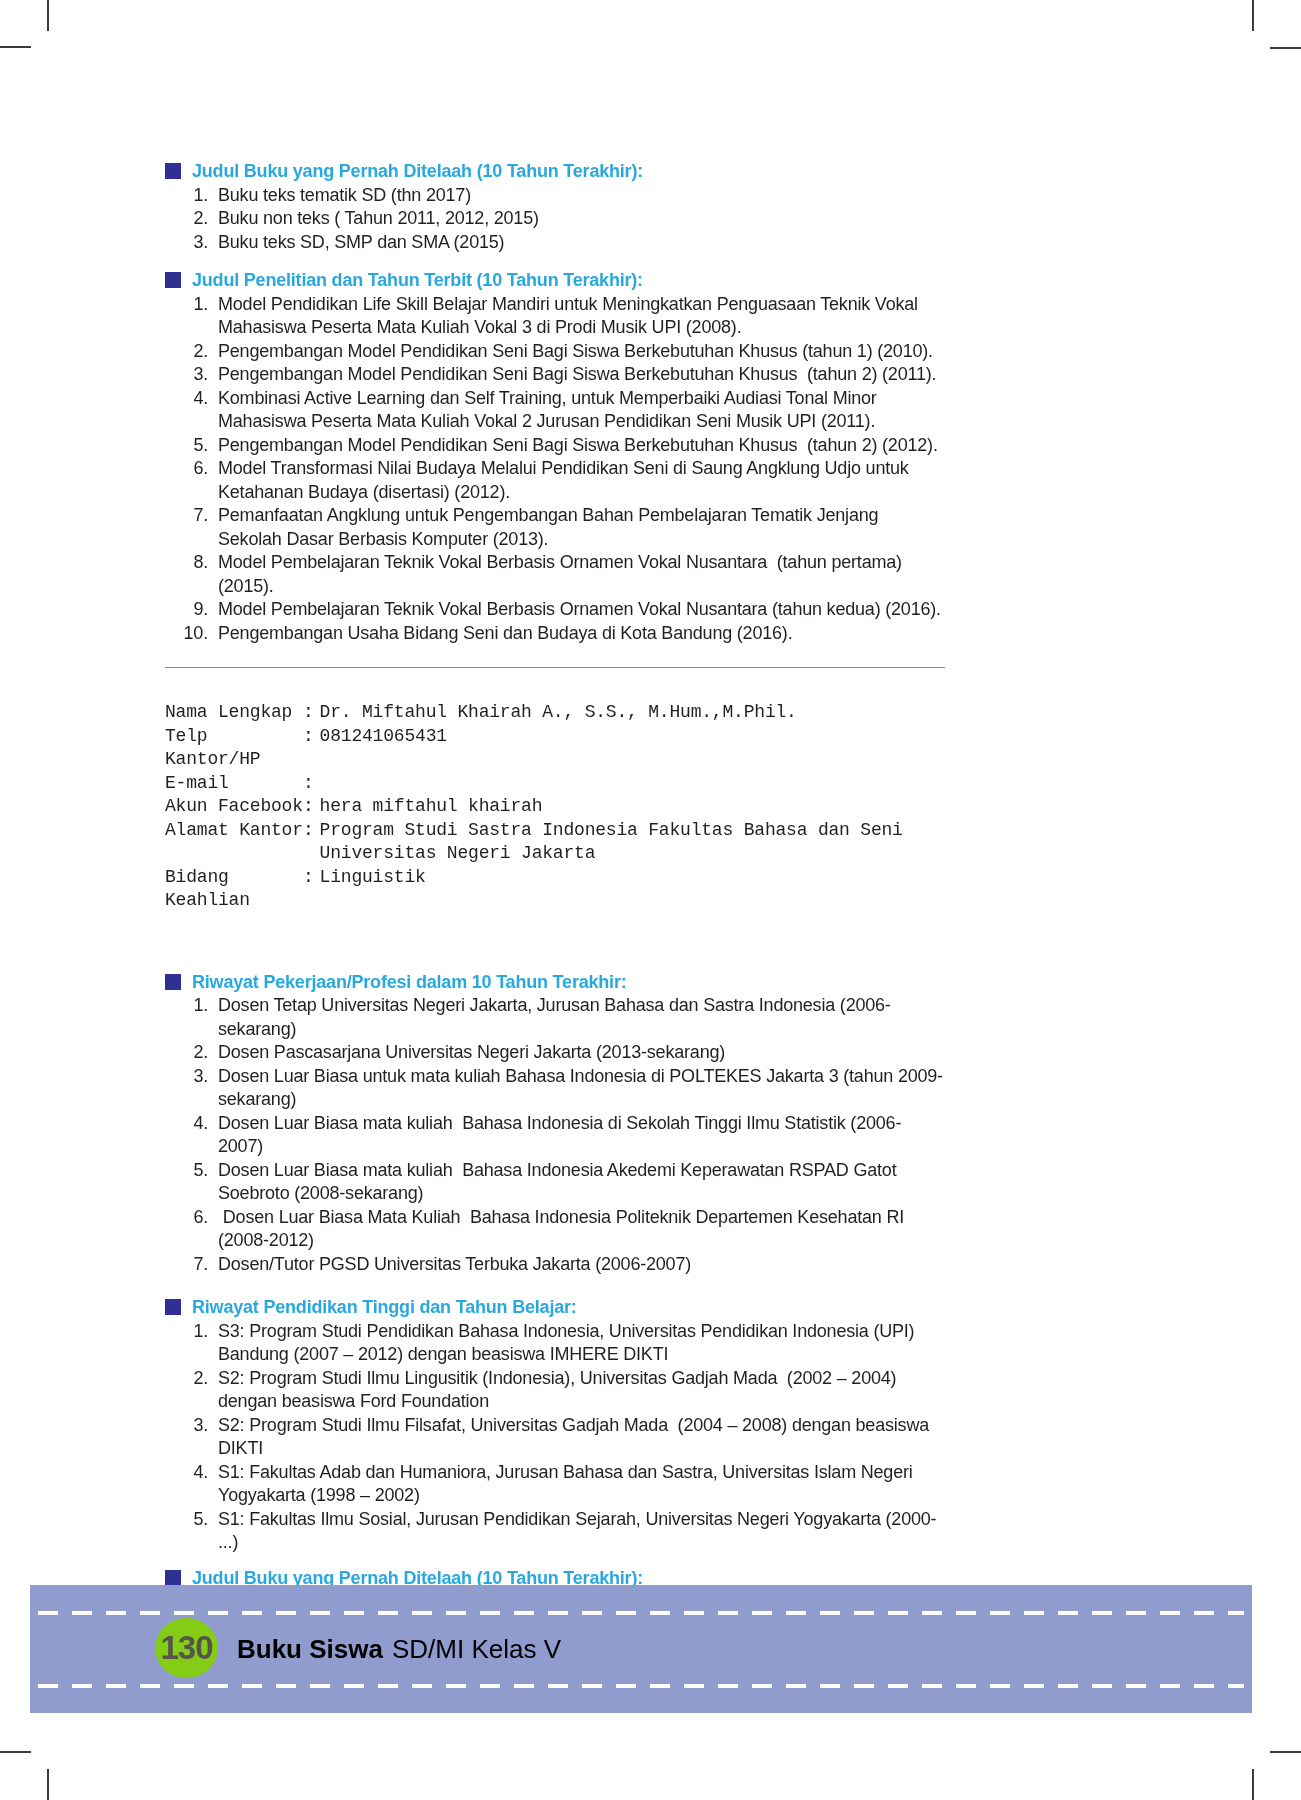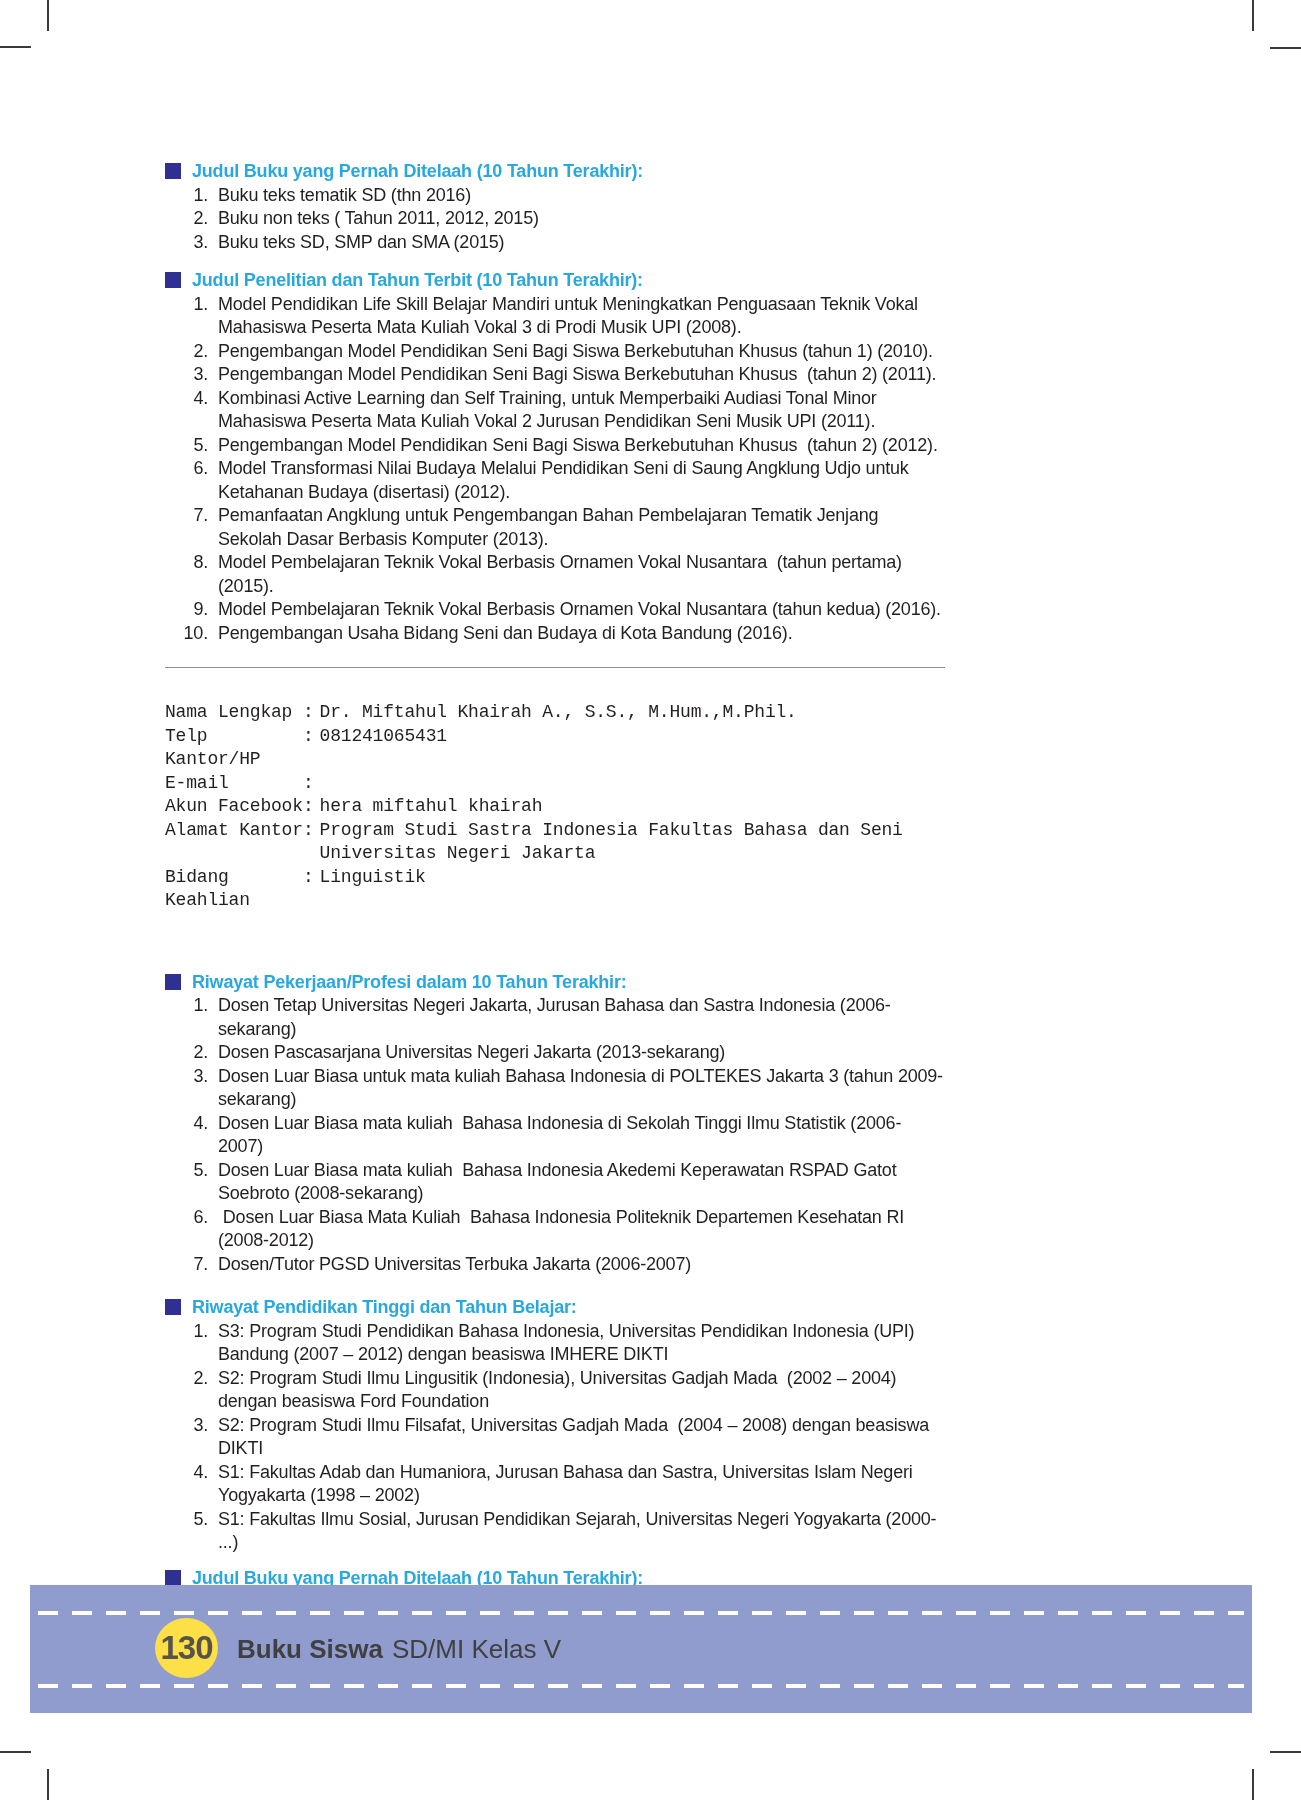--- a/index.html
+++ b/index.html
@@ -69,28 +69,28 @@
     background:#8f9ccd;
   }
   .dash{
     position:absolute;left:8px;right:8px;height:4px;
     background:repeating-linear-gradient(90deg,#ffffff 0 20px,rgba(0,0,0,0) 20px 34px);
   }
   .dash.top{top:26px;}
   .dash.bottom{top:99px;}
   .page-circle{
     position:absolute;left:125px;top:33px;width:63px;height:60px;
-    background:#fde047;border-radius:50%;
+    background:#84cc16;border-radius:50%;
     display:flex;align-items:center;justify-content:center;
     font-size:33px;font-weight:bold;color:#57544b;letter-spacing:-1px;
   }
   .book-title{
     position:absolute;left:207px;top:0;height:128px;
     display:flex;align-items:center;
-    font-size:26px;color:#404040;letter-spacing:0;
+    font-size:26px;color:#000000;letter-spacing:0;
   }
   .book-title .bold{font-weight:bold;margin-right:9px;}
 </style>
 </head>
 <body>
 
 <div class="page">
 
   <div class="mark v m-tl-v"></div>
   <div class="mark h m-tl-h"></div>
@@ -105,21 +105,21 @@
 
     <div class="section">
       <div class="sec-heading">
         <span class="sq"></span>
         <span>Judul Buku yang Pernah Ditelaah (10 Tahun Terakhir):</span>
       </div>
       <div class="olist">
 
           <div class="li">
             <span class="num">1.</span>
-            <span class="li-text">Buku teks tematik SD (thn 2016)</span>
+            <span class="li-text">Buku teks tematik SD (thn 2017)</span>
           </div>
 
           <div class="li">
             <span class="num">2.</span>
             <span class="li-text">Buku non teks ( Tahun 2011, 2012, 2015)</span>
           </div>
 
           <div class="li">
             <span class="num">3.</span>
             <span class="li-text">Buku teks SD, SMP dan SMA (2015)</span>

